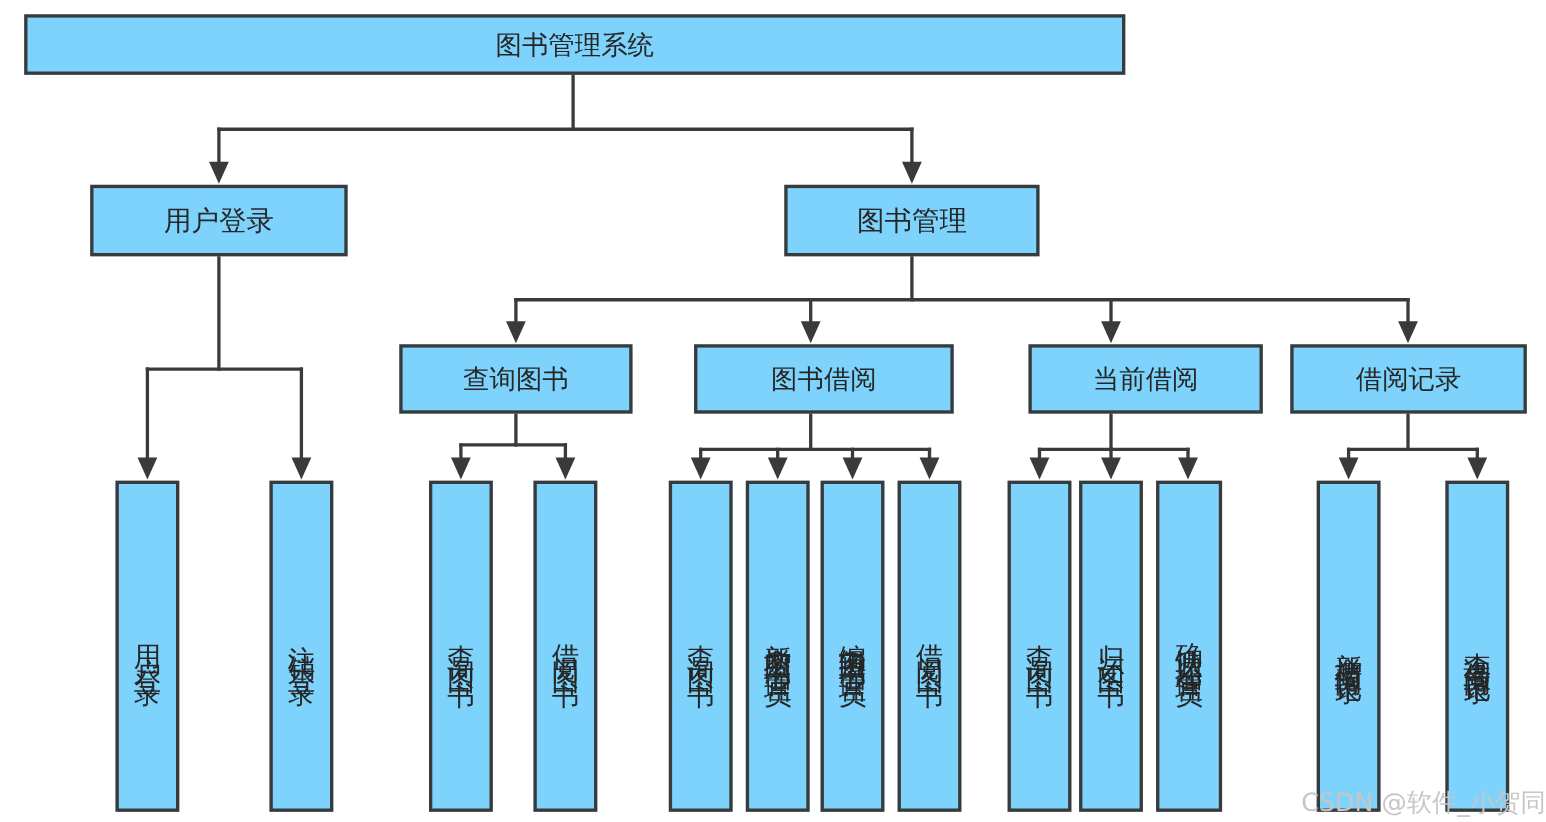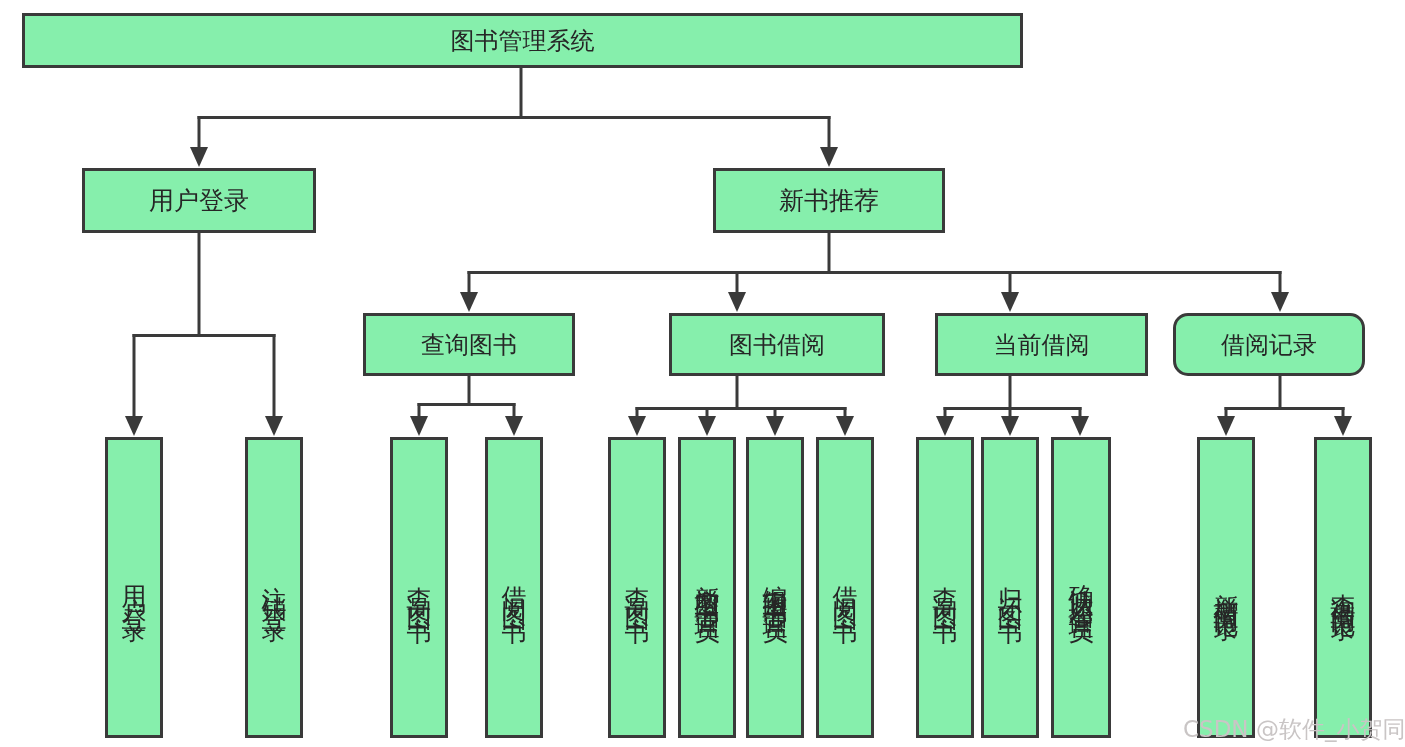--- a/index.html
+++ b/index.html
@@ -28,21 +28,21 @@
     stroke-width: 3;
     stroke-linecap: square;
   }
   .connectors polygon {
     fill: #3a3a3a;
   }
   .node {
     position: absolute;
     box-sizing: border-box;
     border: 3px solid #3a3a3a;
-    background: #86efac;
+    background: #7dd3fc;
     display: flex;
     align-items: center;
     justify-content: center;
     text-align: center;
   }
   .node-root  { left: 22px;  top: 13px;  width: 1001px; height: 55px; font-size: 24px; }
   .node-l1    { top: 168px; height: 65px; font-size: 25px; }
   .node-l2    { top: 313px; height: 63px; font-size: 24px; }
   .leaf       { top: 437px; height: 301px; width: 58px; }
   .leaf span {
@@ -146,33 +146,33 @@
   </svg>
 
   <div class="node node-root">
     <span>图书管理系统</span>
   </div>
 
   <div class="node node-l1" style="left:82px; width:234px;">
     <span>用户登录</span>
   </div>
   <div class="node node-l1" style="left:713px; width:232px;">
-    <span>新书推荐</span>
+    <span>图书管理</span>
   </div>
 
   <div class="node node-l2" style="left:363px; width:212px;">
     <span>查询图书</span>
   </div>
-  <div class="node node-l2" style="left:669px; width:216px;">
+  <div class="node node-l2" style="left:631px; width:236px;">
     <span>图书借阅</span>
   </div>
   <div class="node node-l2" style="left:903px; width:213px;margin-left:32px;">
     <span>当前借阅</span>
   </div>
-  <div class="node node-l2" style="left:1173px; width:192px;border-radius:15px;">
+  <div class="node node-l2" style="left:1173px; width:215px;">
     <span>借阅记录</span>
   </div>
 
   <div class="node leaf ls-wide" style="left:105px;">
     <span>用户登录</span>
   </div>
   <div class="node leaf ls-wide" style="left:245px;">
     <span>注销登录</span>
   </div>
 

